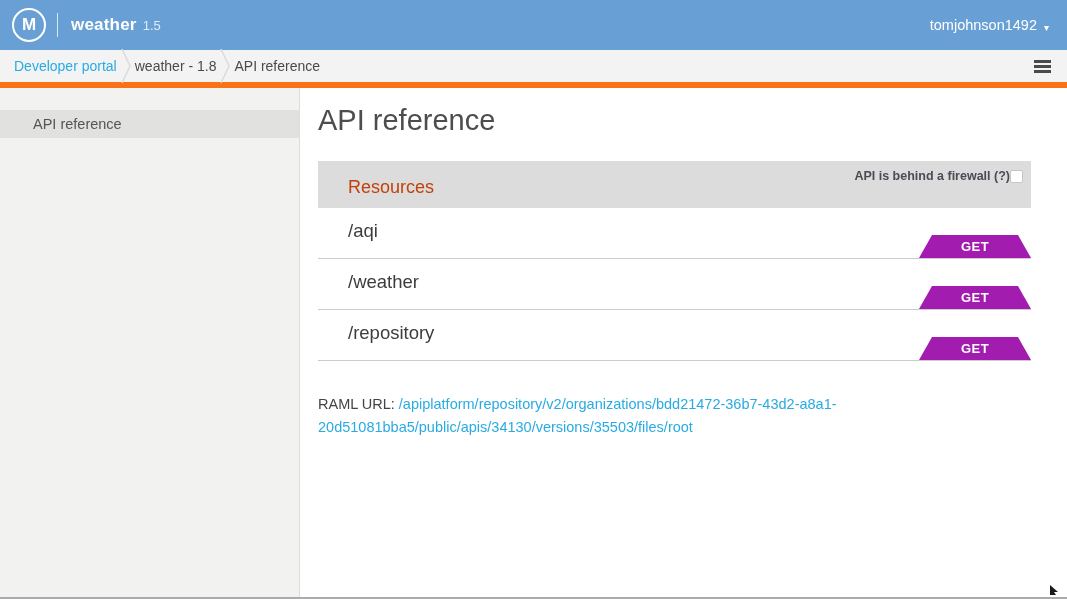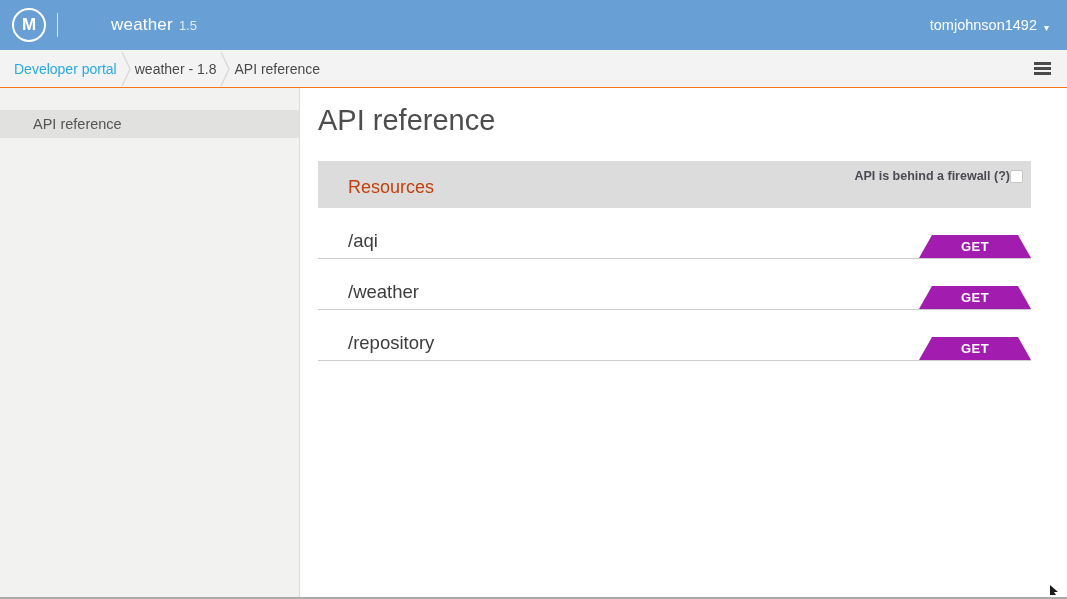--- a/index.html
+++ b/index.html
@@ -26,34 +26,34 @@
     border-radius:50%;
     display:flex; align-items:center; justify-content:center;
     font-weight:700; font-size:17px; color:#fff;
     flex:0 0 auto;
   }
   .brand-sep {
     width:1px; height:24px;
     background:rgba(255,255,255,0.75);
     margin:0 13px 0 11px;
   }
-  .brand-name { font-size:17px; font-weight:400; letter-spacing:0.2px;margin-left:40px; }
+  .brand-name { font-size:17px; font-weight:700; letter-spacing:0.2px; }
   .brand-ver  { font-size:13px; color:rgba(255,255,255,0.78); margin-left:6px; }
   .user-menu {
     margin-left:auto;
     display:flex; align-items:flex-end;
     font-size:14.5px; cursor:pointer;
   }
   .user-caret { font-size:10px; margin-left:7px; margin-top:2px; }
 
   
   .breadcrumb-bar {
     height:38px;
     background:#f3f3f3;
-    border-bottom:1px solid #f97316;
+    border-bottom:6px solid #f97316;
     display:flex;
     align-items:center;
     padding:0 14px;
     font-size:14px;
     color:#4a4a4a;
   }
   .crumb { white-space:nowrap; }
   .crumb-link { color:#29abe2; cursor:pointer; }
   .crumb-sep { margin:0 2px; flex:0 0 auto; }
   .hamburger {
@@ -112,21 +112,21 @@
     cursor:pointer; margin:0;
   }
 
   
   .res-row {
     position:relative;
     height:51px;
     border-bottom:1px solid #cccccc;
   }
   .res-path {
-    position:absolute; left:30px; top:22px;
+    position:absolute; left:30px; top:12px;
     font-size:18.5px; color:#3d3d3d;
     cursor:pointer;
   }
   .method-btn {
     position:absolute; right:0; bottom:0;
     width:112px; height:23px;
     background:#a21caf;
     clip-path:polygon(13px 0, calc(100% - 13px) 0, 100% 100%, 0 100%);
     color:#fff;
     font-size:13px; font-weight:700; letter-spacing:0.5px;
@@ -211,19 +211,23 @@
     <div class="res-row">
       <span class="res-path">/weather</span>
       <button class="method-btn">GET</button>
     </div>
 
     <div class="res-row">
       <span class="res-path">/repository</span>
       <button class="method-btn">GET</button>
     </div>
 
+    <p class="raml">
+      <span>RAML URL:</span>
+      <a>/apiplatform/repository/v2/organizations/bdd21472-36b7-43d2-a8a1-20d51081bba5/public/apis/34130/versions/35503/files/root</a>
+    </p>
   </section>
 </div>
 
 <div class="window-edge"></div>
 <svg class="mouse-cursor" viewBox="0 0 12 14">
   <polygon points="11,13 11,3 3,10 7,10 5,13" fill="#1a1a1a" transform="scale(-1,1) translate(-12,0)"></polygon>
 </svg>
 
 </body></html>

